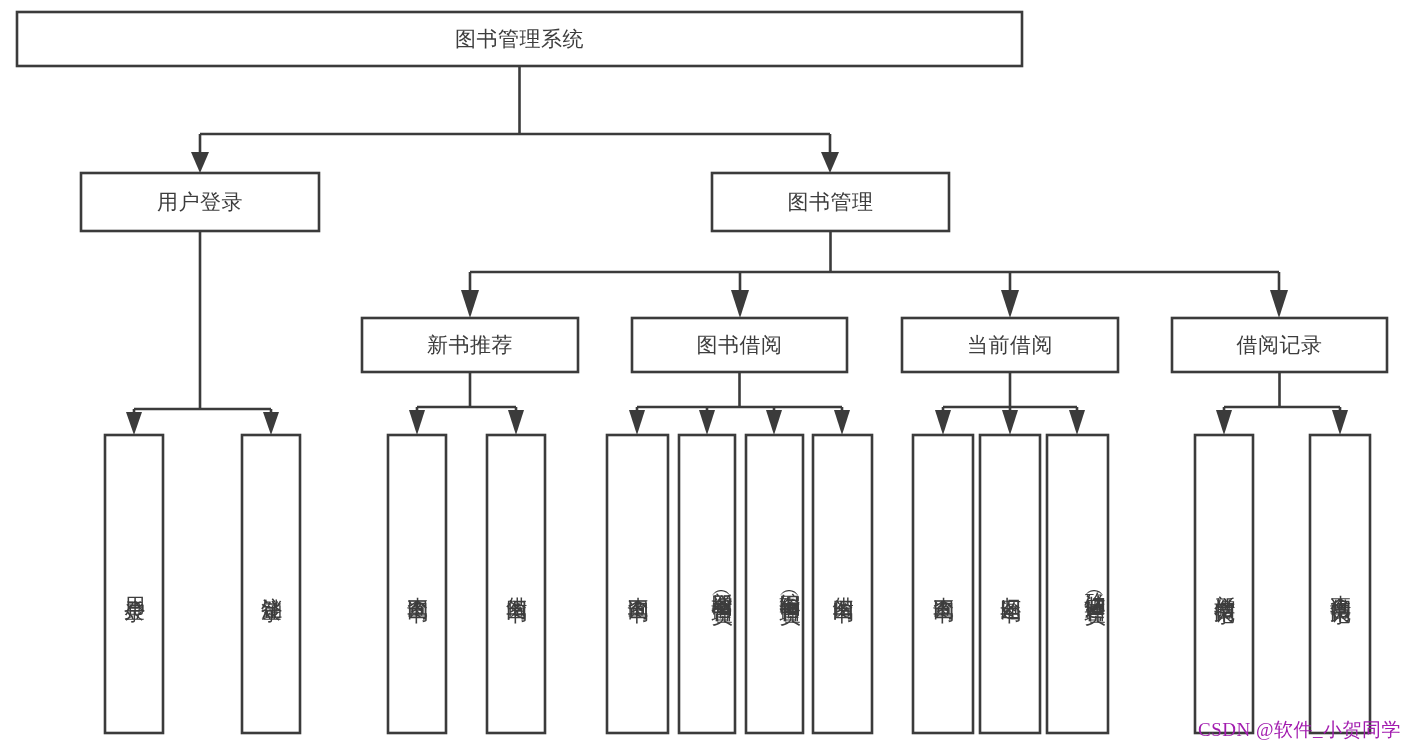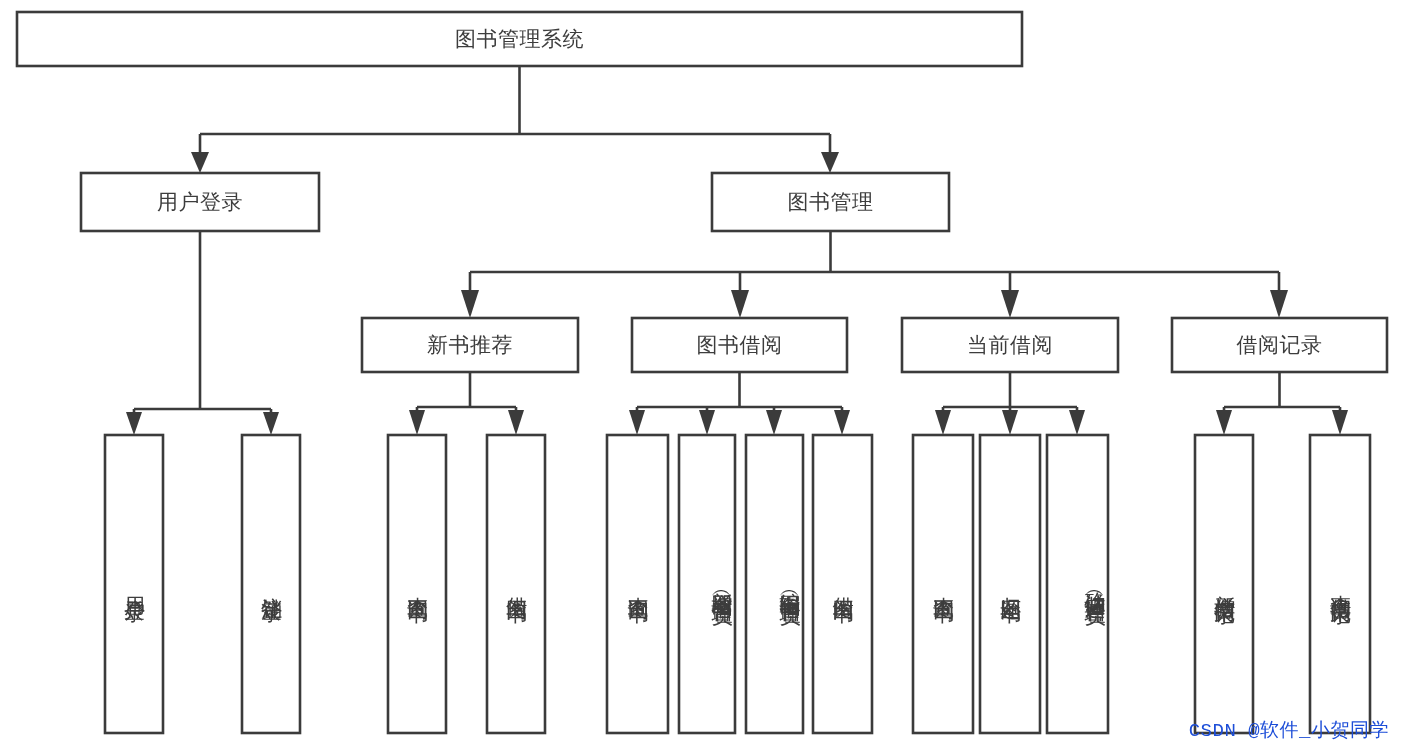--- a/index.html
+++ b/index.html
@@ -63,24 +63,24 @@
     letter-spacing: 2px;
     display: flex;
     align-items: center;
     justify-content: center;
     text-align: center;
     white-space: nowrap;
     user-select: none;
   }
   .watermark {
     position: absolute;
-    right: 16px;
+    right: 4px;
     bottom: 4px;
-    color: #1d4ed8;
-    font-family: Liberation Mono, monospace;
+    color: #a21caf;
+    font-family: Liberation Serif, serif;
     font-size: 19px;
     letter-spacing: 0.5px;
     white-space: nowrap;
   }
 </style>
 </head>
 <body>
 
 <div id="diagram-root">
 

